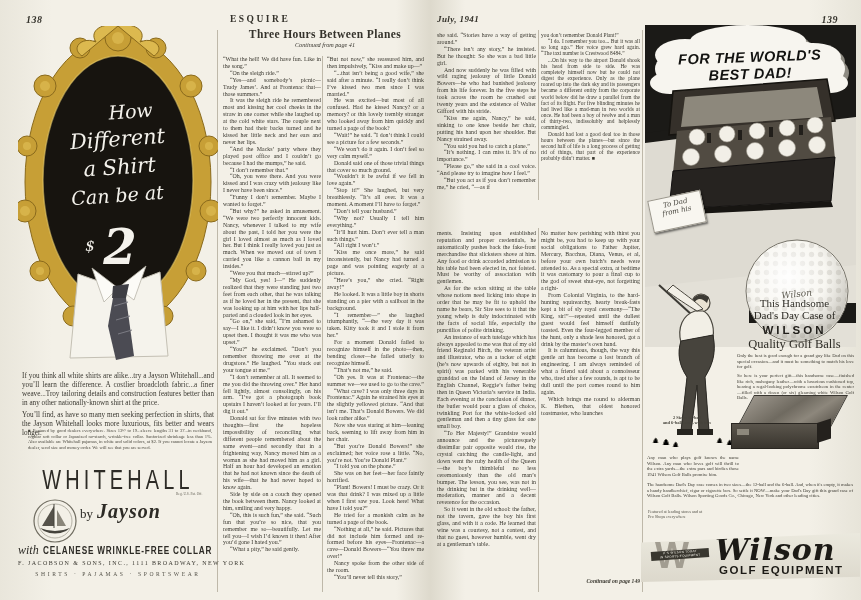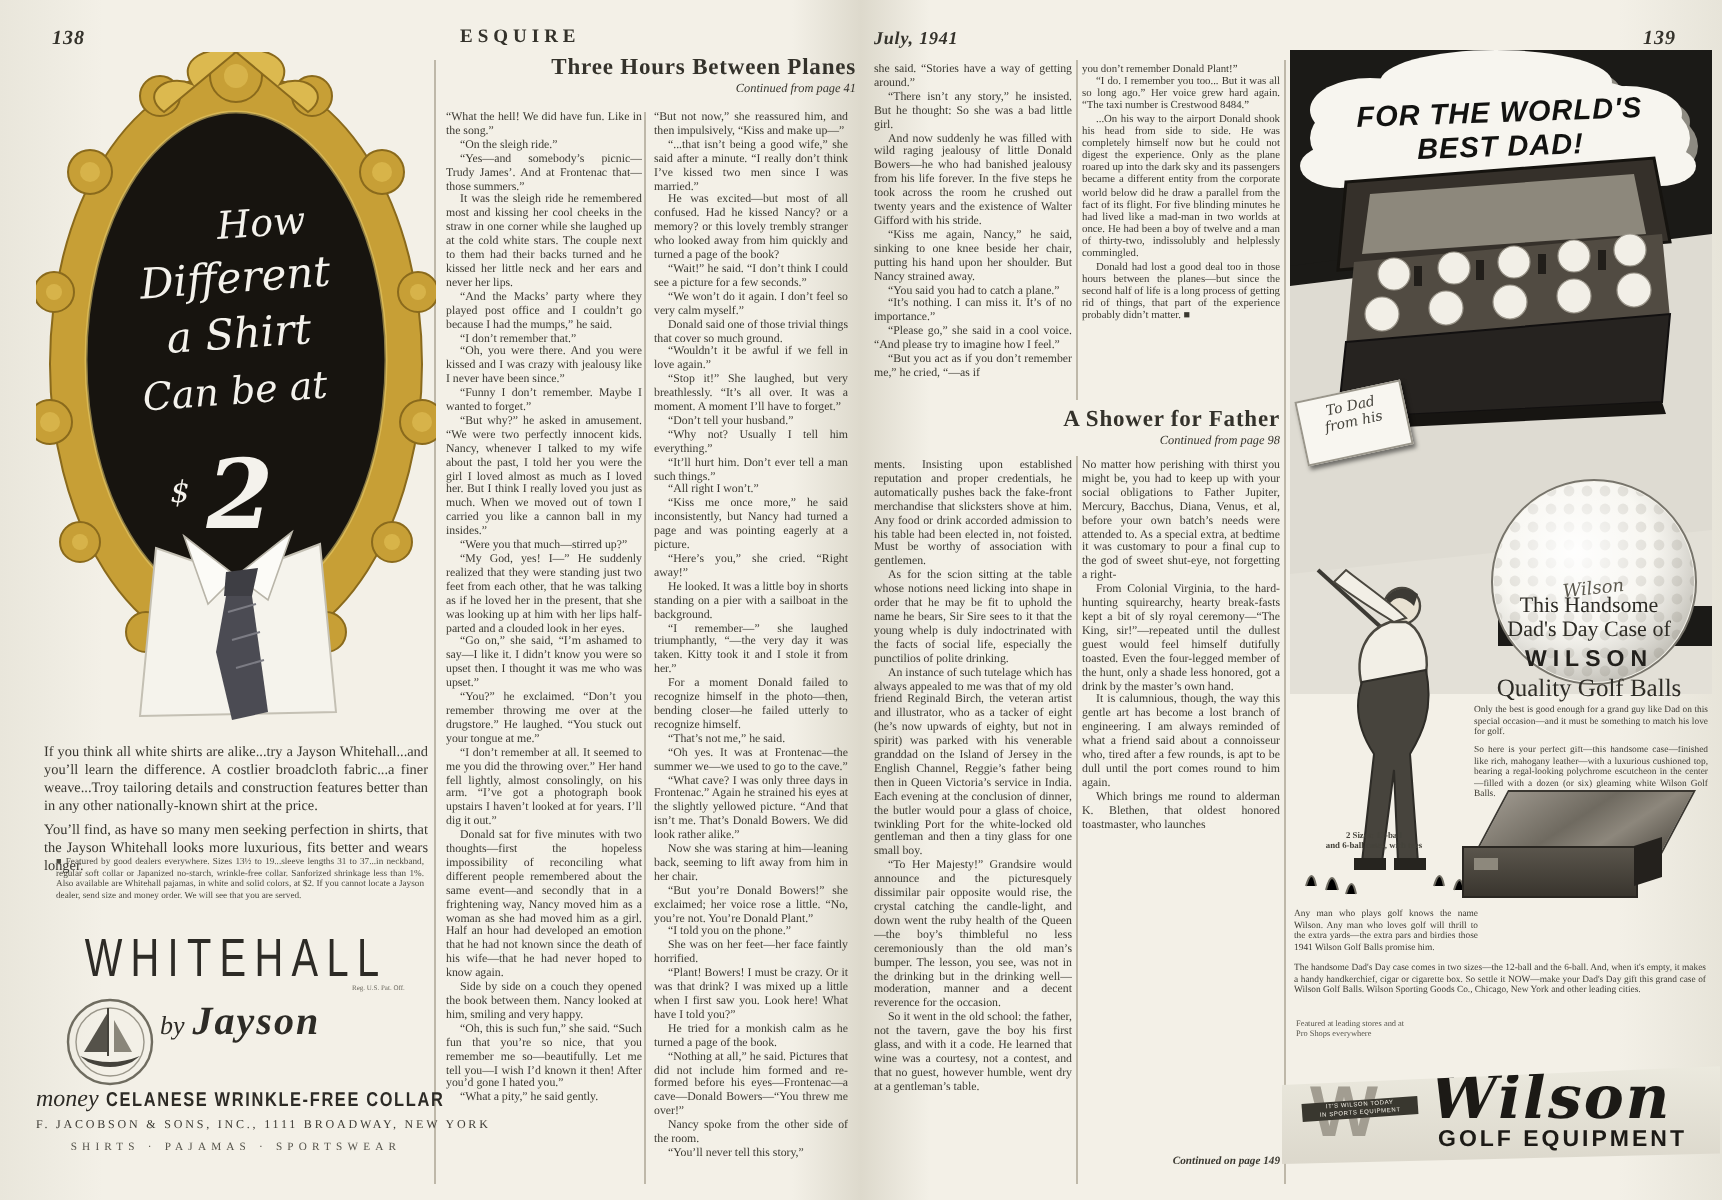--- a/index.html
+++ b/index.html
@@ -8,38 +8,38 @@
     font-family:"Liberation Serif","DejaVu Serif",serif;color:#34322b;}
   .abs{position:absolute;}
   .script{font-family:"DejaVu Serif",serif;font-style:italic;}
   
   .folio{font-size:10px;font-weight:bold;font-style:italic;letter-spacing:.5px;}
   .mast{font-size:9.5px;font-weight:bold;letter-spacing:2.5px;}
   .issue{font-size:9px;font-weight:bold;font-style:italic;letter-spacing:.4px;}
   
   .vrule{width:1px;background:#beb8a9;}
   
-  .sthead{text-align:right;}
+  .sthead{text-align:center;}
   .sthead .t{font-size:11.5px;font-weight:bold;letter-spacing:.4px;}
   .sthead .c{font-size:6.2px;font-style:italic;margin-top:1px;}
   
   .col{font-size:5.9px;line-height:6.9px;text-align:justify;overflow:hidden;color:#3a3830;}
   .col.tight{font-size:5.4px;line-height:6.15px;}
   .col p{margin:0;text-indent:7px;}
   .col p.flush{text-indent:0;}
   .contline{font-size:5.6px;font-style:italic;font-weight:bold;text-align:right;color:#3a3830;}
   
   #wh{left:18px;top:26px;width:200px;height:566px;}
   .wh-body{font-size:7.2px;line-height:9px;text-align:justify;color:#393730;}
   .wh-body p{margin:0 0 3px 0;}
   .wh-fine{font-size:4.6px;line-height:5.5px;text-align:justify;color:#4a483f;}
   .wh-brand{font-family:"Liberation Sans",sans-serif;font-size:24px;font-weight:400;letter-spacing:5px;
     transform:scale(.83,1.12);transform-origin:center;white-space:nowrap;color:#2d2b26;text-align:center;width:100%;}
   .wh-reg{font-size:3.5px;color:#6a675d;}
-  .wh-by{font-size:13px;font-style:italic;color:#2d2b26;}
+  .wh-by{font-size:13px;color:#2d2b26;}
   .wh-jayson{font-size:20px;font-style:italic;font-weight:bold;color:#2d2b26;letter-spacing:1px;}
   .wh-collar-with{font-size:12px;font-style:italic;color:#2d2b26;}
   .wh-collar{font-family:"Liberation Sans",sans-serif;font-size:10px;font-weight:bold;letter-spacing:1px;
     transform:scaleX(.82);transform-origin:left;display:inline-block;color:#2d2b26;white-space:nowrap;}
   .wh-co{font-size:6px;letter-spacing:1.4px;color:#3c3a33;white-space:nowrap;}
   .wh-prod{font-size:5.6px;letter-spacing:2.6px;color:#55534a;white-space:nowrap;}
   
   #wil{left:645px;top:25px;width:211px;height:572px;}
   .wil-head{font-family:"Liberation Sans",sans-serif;font-weight:bold;font-style:italic;
     font-size:14.5px;line-height:17px;letter-spacing:.5px;text-align:center;color:#121210;transform:rotate(-2deg);}
@@ -150,21 +150,21 @@
       <polygon points="25,12 25,28 34,28" fill="#8a867a"></polygon>
       <path d="M8 30 Q23 36 38 30 L34 33 Q23 38 12 33 Z" fill="#44423b"></path>
       <line x1="22" y1="6" x2="22" y2="30" stroke="#44423b" stroke-width="1"></line>
     </svg>
     <div class="abs" style="left:62px;top:474px;">
       <span class="wh-by">by</span>
       <span class="wh-jayson">Jayson</span>
     </div>
 
     <div class="abs" style="left:0;top:514px;width:200px;text-align:center;white-space:nowrap;">
-      <span class="wh-collar-with">money</span>
+      <span class="wh-collar-with">with</span>
       <span class="wh-collar">CELANESE WRINKLE-FREE COLLAR</span>
     </div>
     <div class="abs wh-co" style="left:0;top:534px;width:200px;text-align:center;">F. JACOBSON &amp; SONS, INC., 1111 BROADWAY, NEW YORK</div>
     <div class="abs wh-prod" style="left:0;top:545px;width:200px;text-align:center;">SHIRTS · PAJAMAS · SPORTSWEAR</div>
   </div>
 
   <div class="abs sthead" style="left:222px;top:28px;width:206px;">
     <div class="t">Three Hours Between Planes</div>
     <div class="c">Continued from page 41</div>
   </div>
@@ -229,24 +229,20 @@
       <p>“Please go,” she said in a cool voice. “And please try to imagine how I feel.”</p>
       <p>“But you act as if you don’t remember me,” he cried, “—as if</p>
     </div>
   <div class="abs col tight" style="left:541px;top:32px;width:99px;height:170px;">
       <p class="flush">you don’t remember Donald Plant!”</p>
       <p>“I do. I remember you too... But it was all so long ago.” Her voice grew hard again. “The taxi number is Crestwood 8484.”</p>
       <p>...On his way to the airport Donald shook his head from side to side. He was completely himself now but he could not digest the experience. Only as the plane roared up into the dark sky and its passengers became a different entity from the corporate world below did he draw a parallel from the fact of its flight. For five blinding minutes he had lived like a mad-man in two worlds at once. He had been a boy of twelve and a man of thirty-two, indissolubly and helplessly commingled.</p>
       <p>Donald had lost a good deal too in those hours between the planes—but since the second half of life is a long process of getting rid of things, that part of the experience probably didn’t matter.  ■</p>
     </div>
 
-  <div class="abs sthead" style="left:437px;top:204px;width:203px;">
-    <div class="t">A Shower for Father</div>
-    <div class="c">Continued from page 98</div>
-  </div>
   <div class="abs col" style="left:437px;top:230px;width:99px;height:362px;">
       <p class="flush">ments. Insisting upon established reputation and proper credentials, he automatically pushes back the fake-front merchandise that slicksters shove at him. Any food or drink accorded admission to his table had been elected in, not foisted. Must be worthy of association with gentlemen.</p>
       <p>As for the scion sitting at the table whose notions need licking into shape in order that he may be fit to uphold the name he bears, Sir Sire sees to it that the young whelp is duly indoctrinated with the facts of social life, especially the punctilios of polite drinking.</p>
       <p>An instance of such tutelage which has always appealed to me was that of my old friend Reginald Birch, the veteran artist and illustrator, who as a tacker of eight (he’s now upwards of eighty, but not in spirit) was parked with his venerable granddad on the Island of Jersey in the English Channel, Reggie’s father being then in Queen Victoria’s service in India. Each evening at the conclusion of dinner, the butler would pour a glass of choice, twinkling Port for the white-locked old gentleman and then a tiny glass for one small boy.</p>
       <p>“To Her Majesty!” Grandsire would announce and the picturesquely dissimilar pair opposite would rise, the crystal catching the candle-light, and down went the ruby health of the Queen—the boy’s thimbleful no less ceremoniously than the old man’s bumper. The lesson, you see, was not in the drinking but in the drinking well—moderation, manner and a decent reverence for the occasion.</p>
       <p>So it went in the old school: the father, not the tavern, gave the boy his first glass, and with it a code. He learned that wine was a courtesy, not a contest, and that no guest, however humble, went dry at a gentleman’s table.</p>
     </div>
   <div class="abs col" style="left:541px;top:230px;width:99px;height:344px;">
       <p class="flush">No matter how perishing with thirst you might be, you had to keep up with your social obligations to Father Jupiter, Mercury, Bacchus, Diana, Venus, et al, before your own batch’s needs were attended to. As a special extra, at bedtime it was customary to pour a final cup to the god of sweet shut-eye, not forgetting a right-</p>
       <p>From Colonial Virginia, to the hard-hunting squirearchy, hearty break-fasts kept a bit of sly royal ceremony—“The King, sir!”—repeated until the dullest guest would feel himself dutifully toasted. Even the four-legged member of the hunt, only a shade less honored, got a drink by the master’s own hand.</p>

